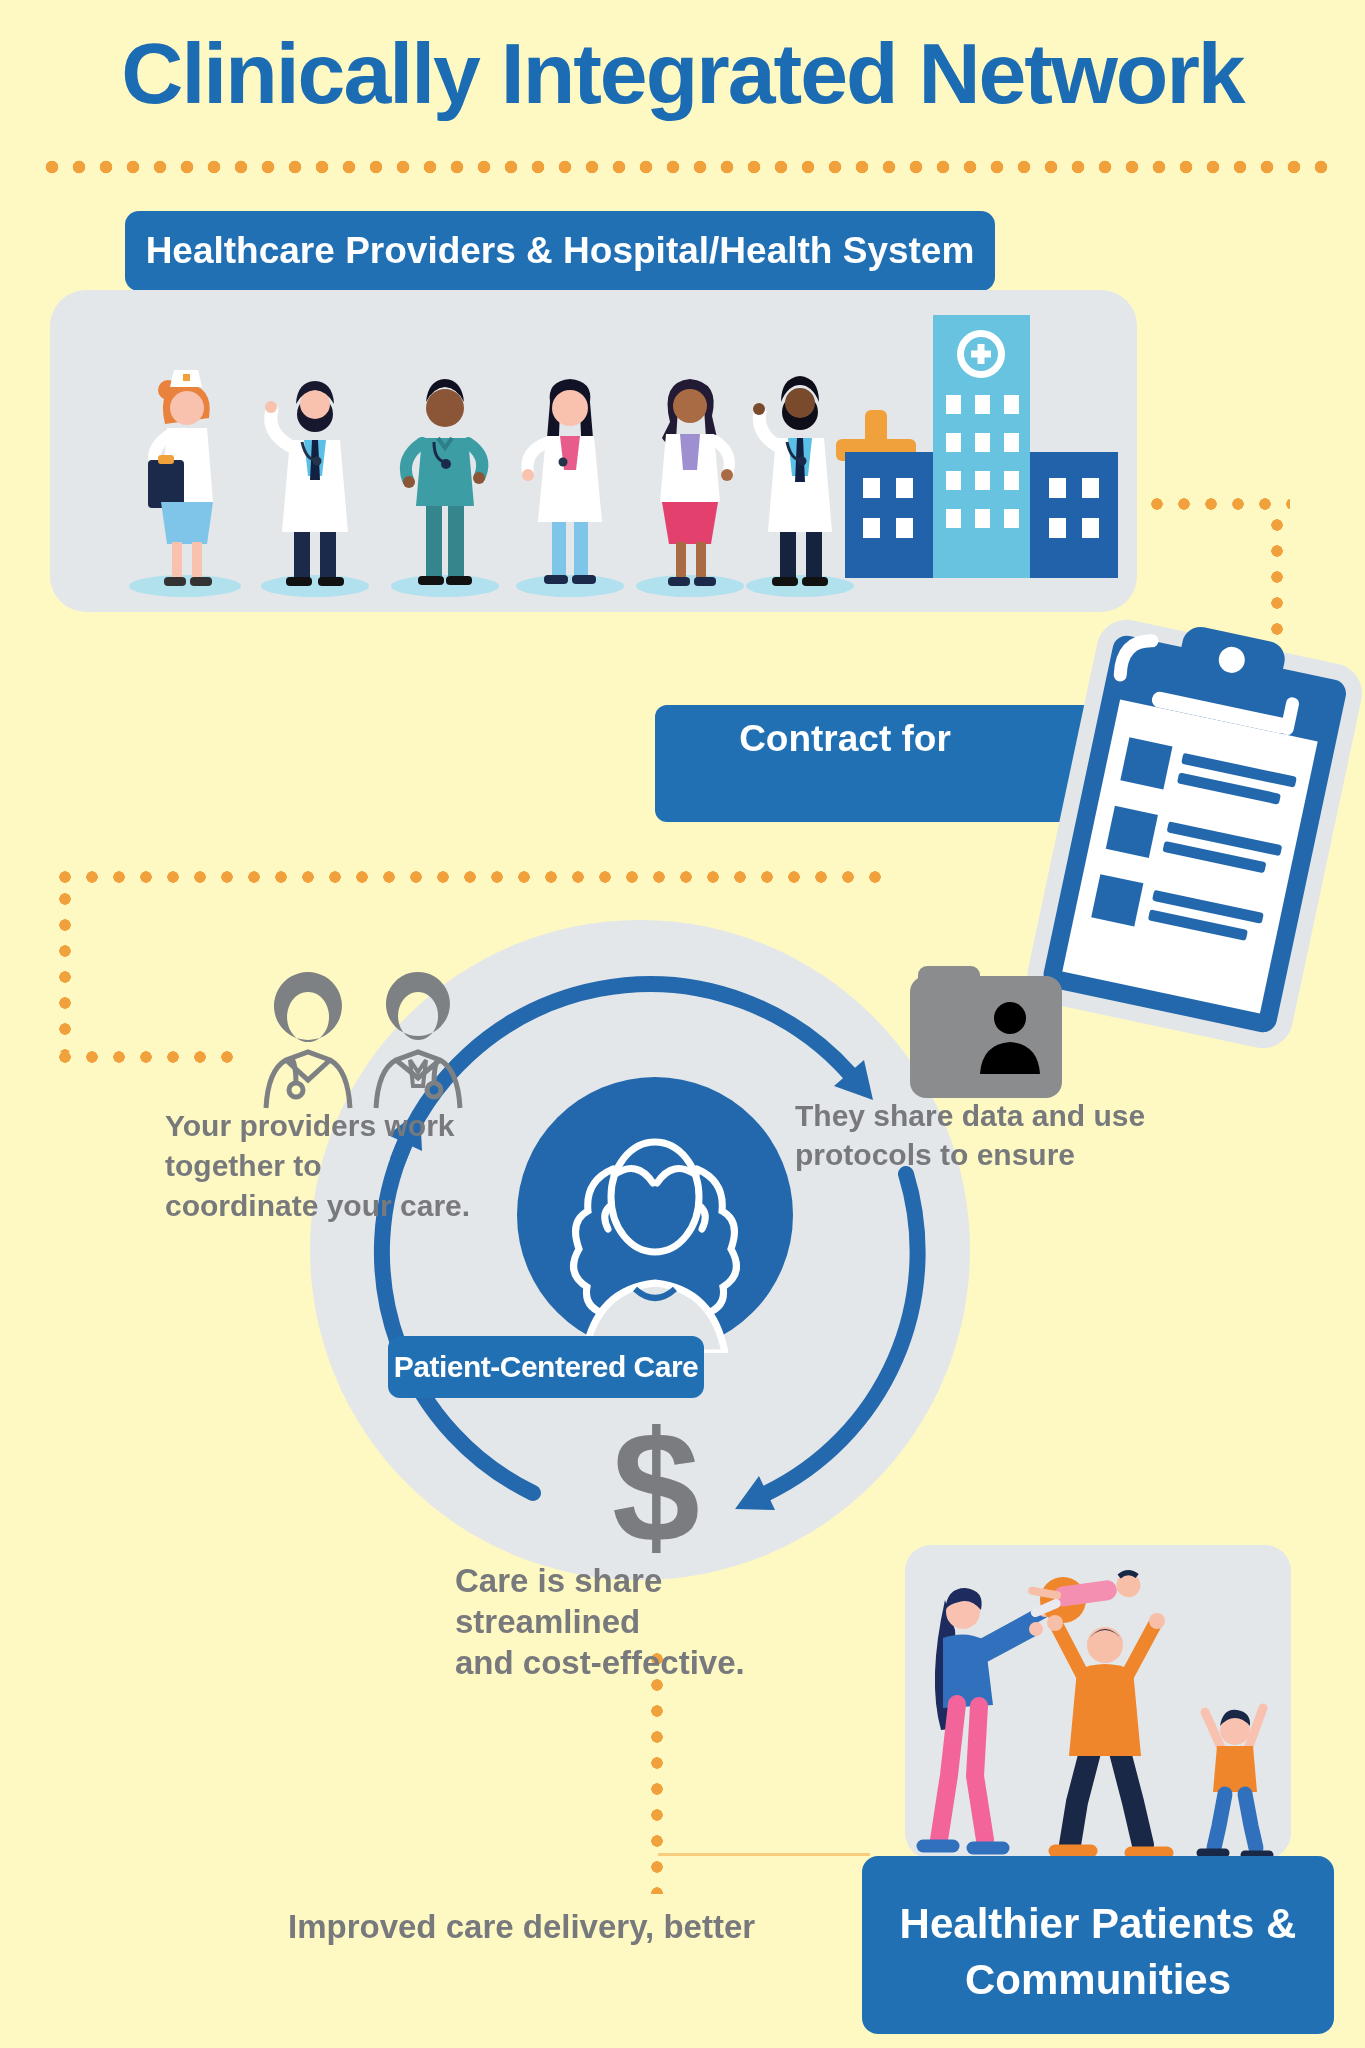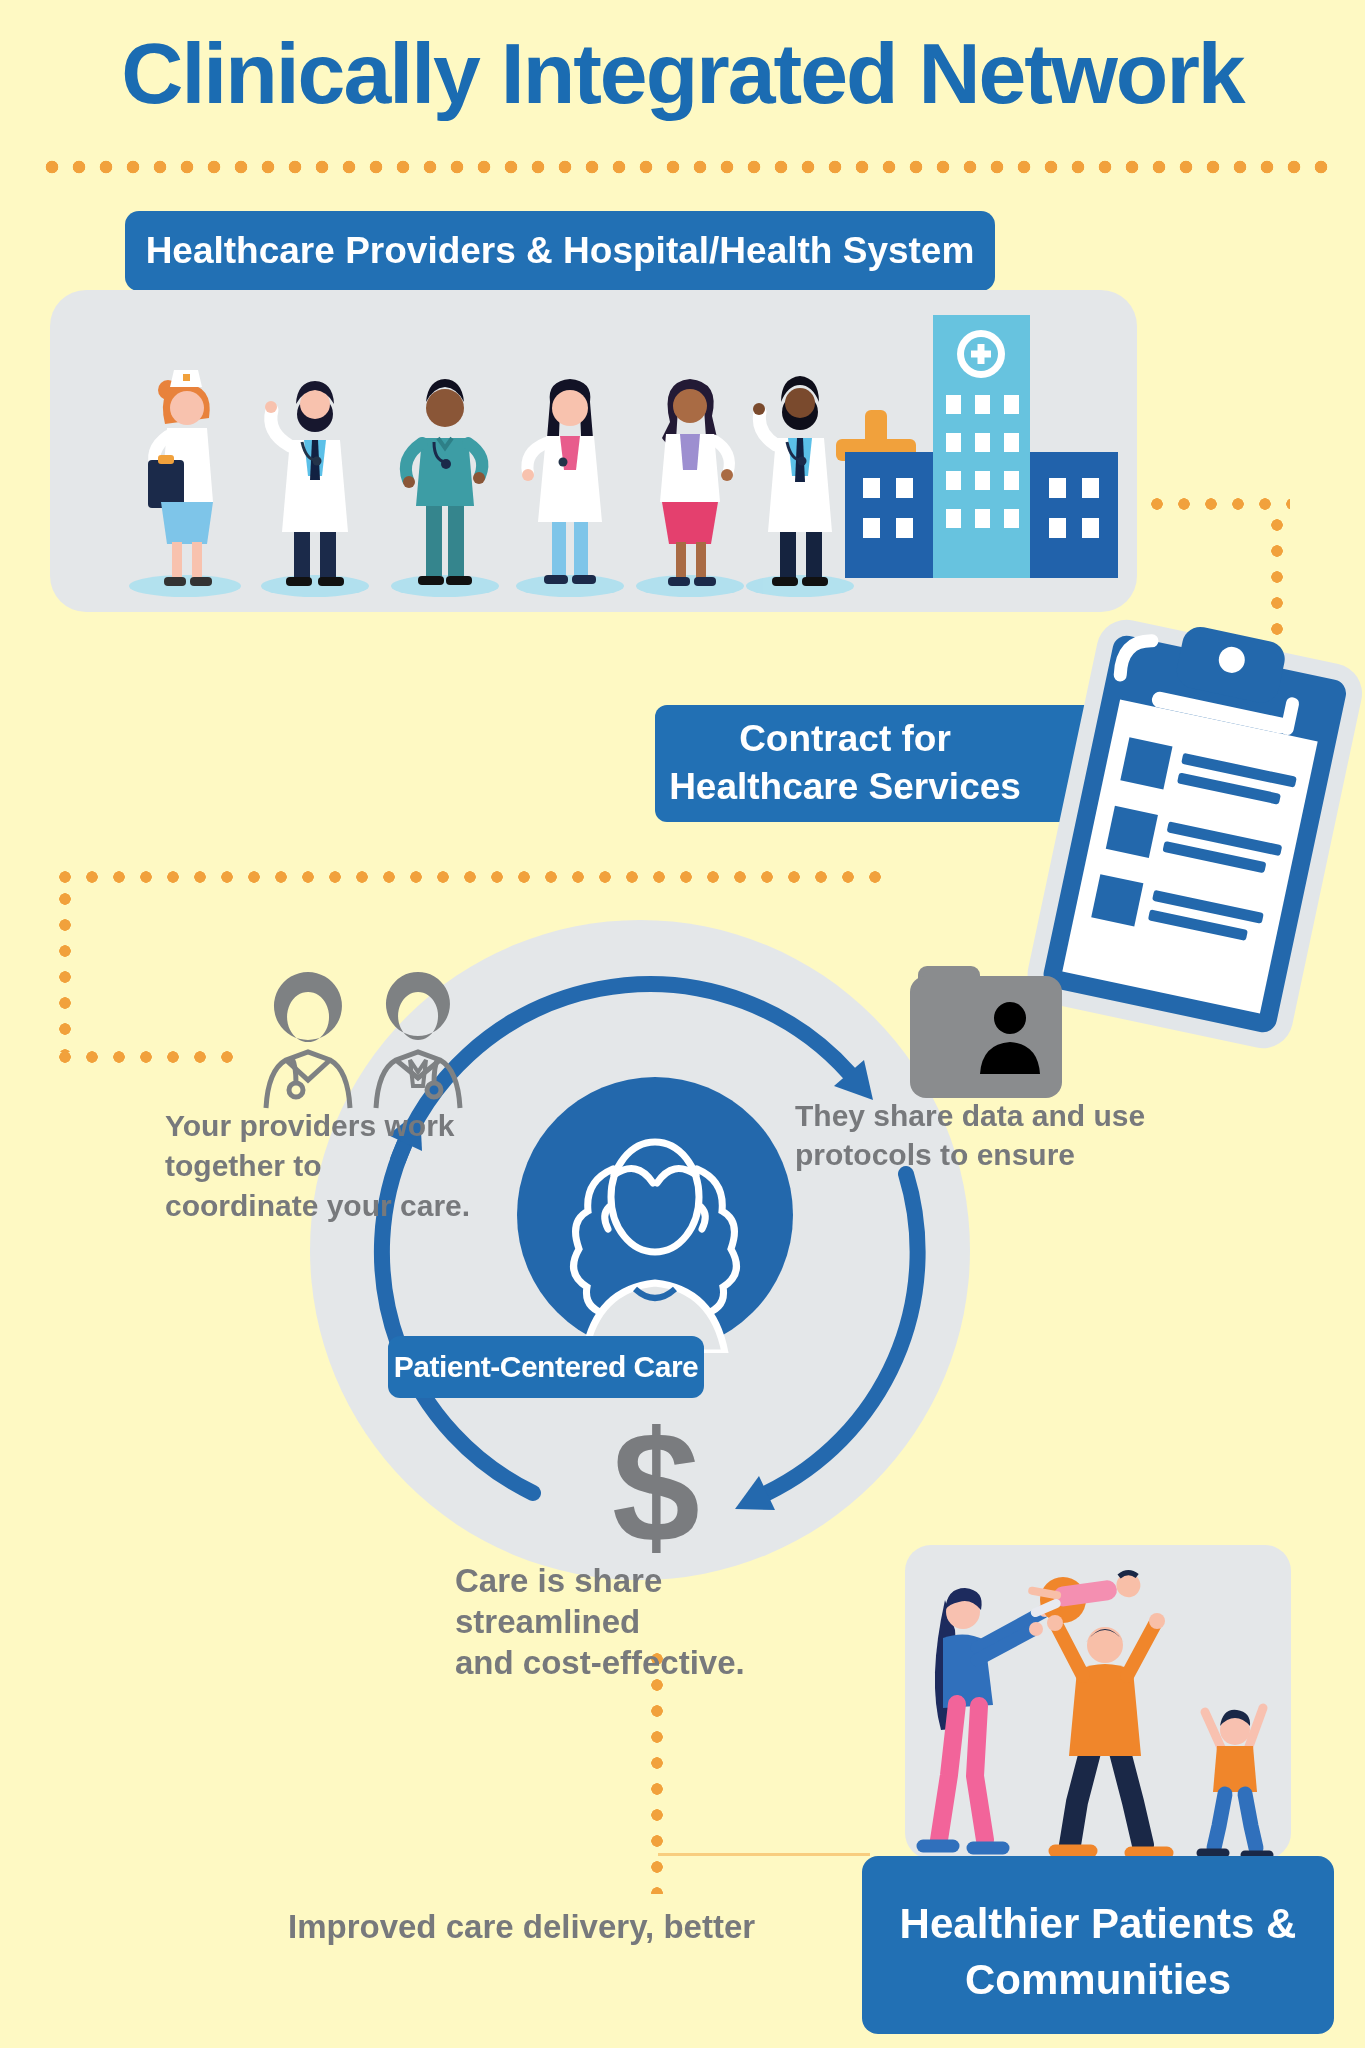--- a/index.html
+++ b/index.html
@@ -196,21 +196,20 @@
         </g>
       </g>
     </svg>
   </div>
 
   <div class="abs dots-h small" style="left:1150px;top:497px;width:140px;"></div>
   <div class="abs dots-v" style="left:1270px;top:518px;height:158px;"></div>
 
   <div class="abs banner contract">
     <div>Contract for</div>
-    <div>Healthcare Services</div>
   </div>
 
   <div class="abs clipboard">
     <svg width="340" height="450" viewBox="0 0 340 450">
       <g transform="rotate(12 170 215)">
         <rect x="35" y="20" width="270" height="392" rx="30" fill="#E2E6E9"></rect>
         <rect x="51" y="36" width="238" height="360" rx="14" fill="#2368AC"></rect>
         <rect x="69" y="100" width="202" height="278" fill="#fff"></rect>
         <path d="M88,36 Q58,42 64,76" stroke="#fff" stroke-width="13" fill="none" stroke-linecap="round"></path>
         <rect x="118" y="12" width="104" height="62" rx="18" fill="#2368AC"></rect>

